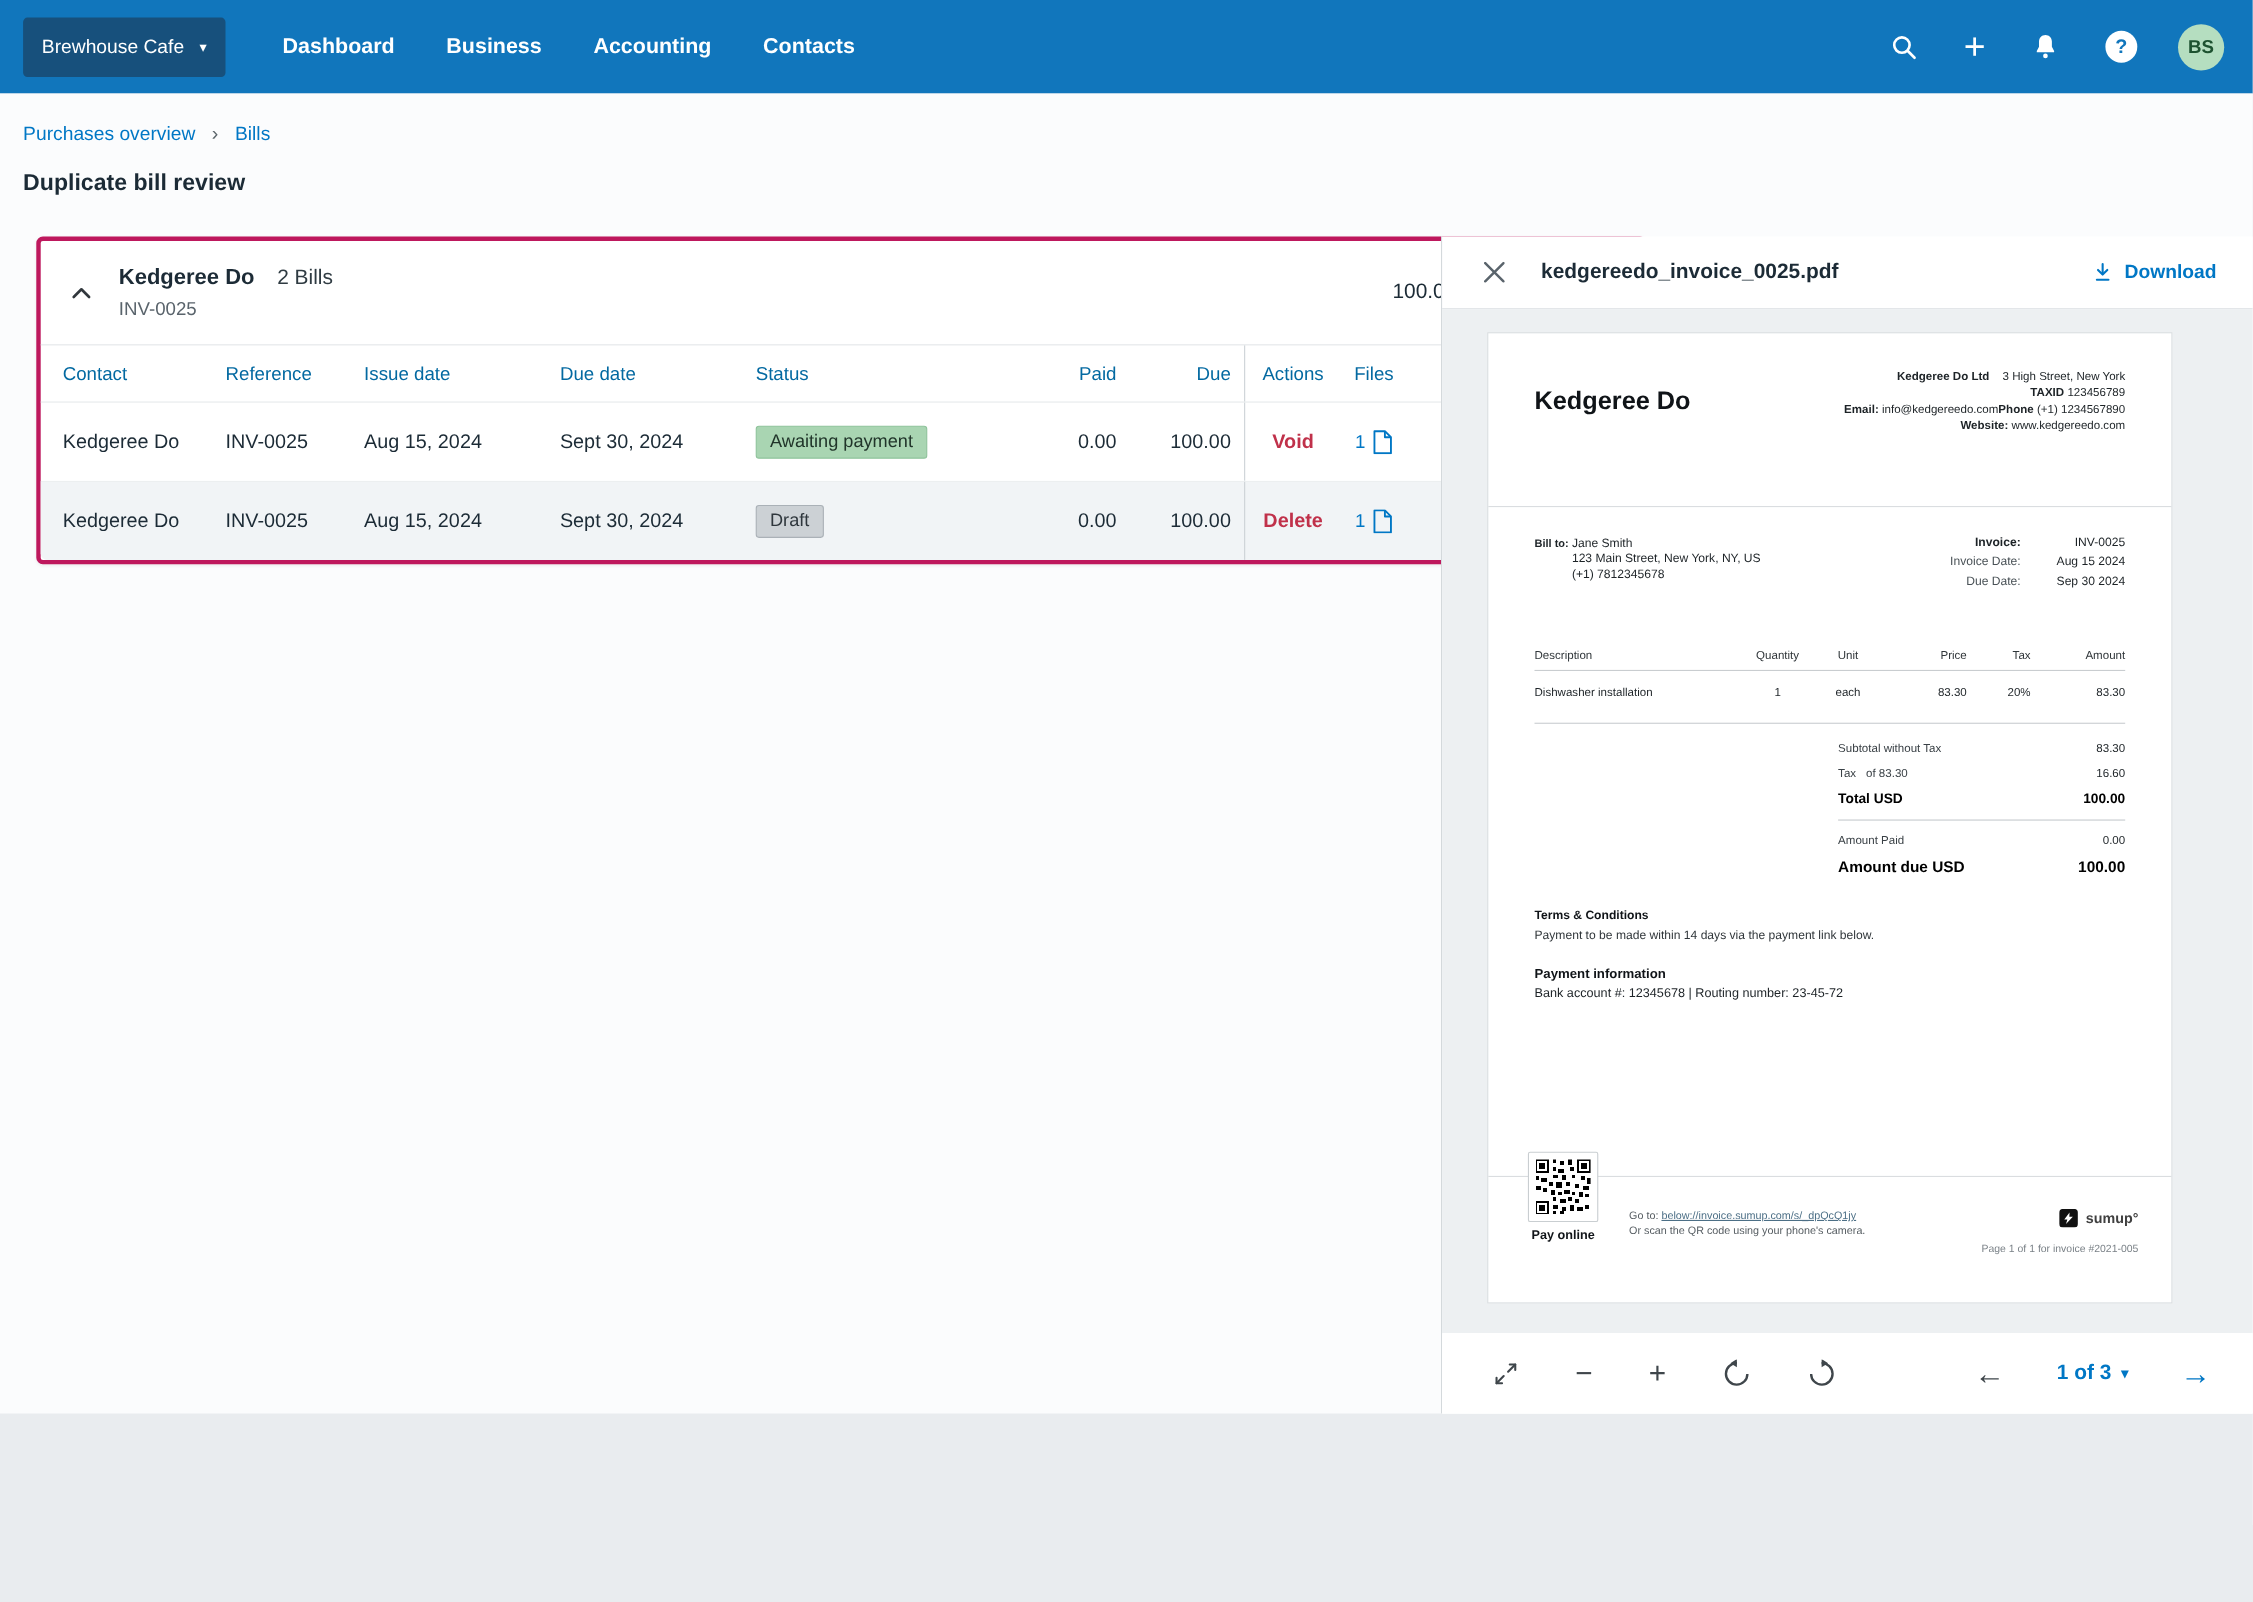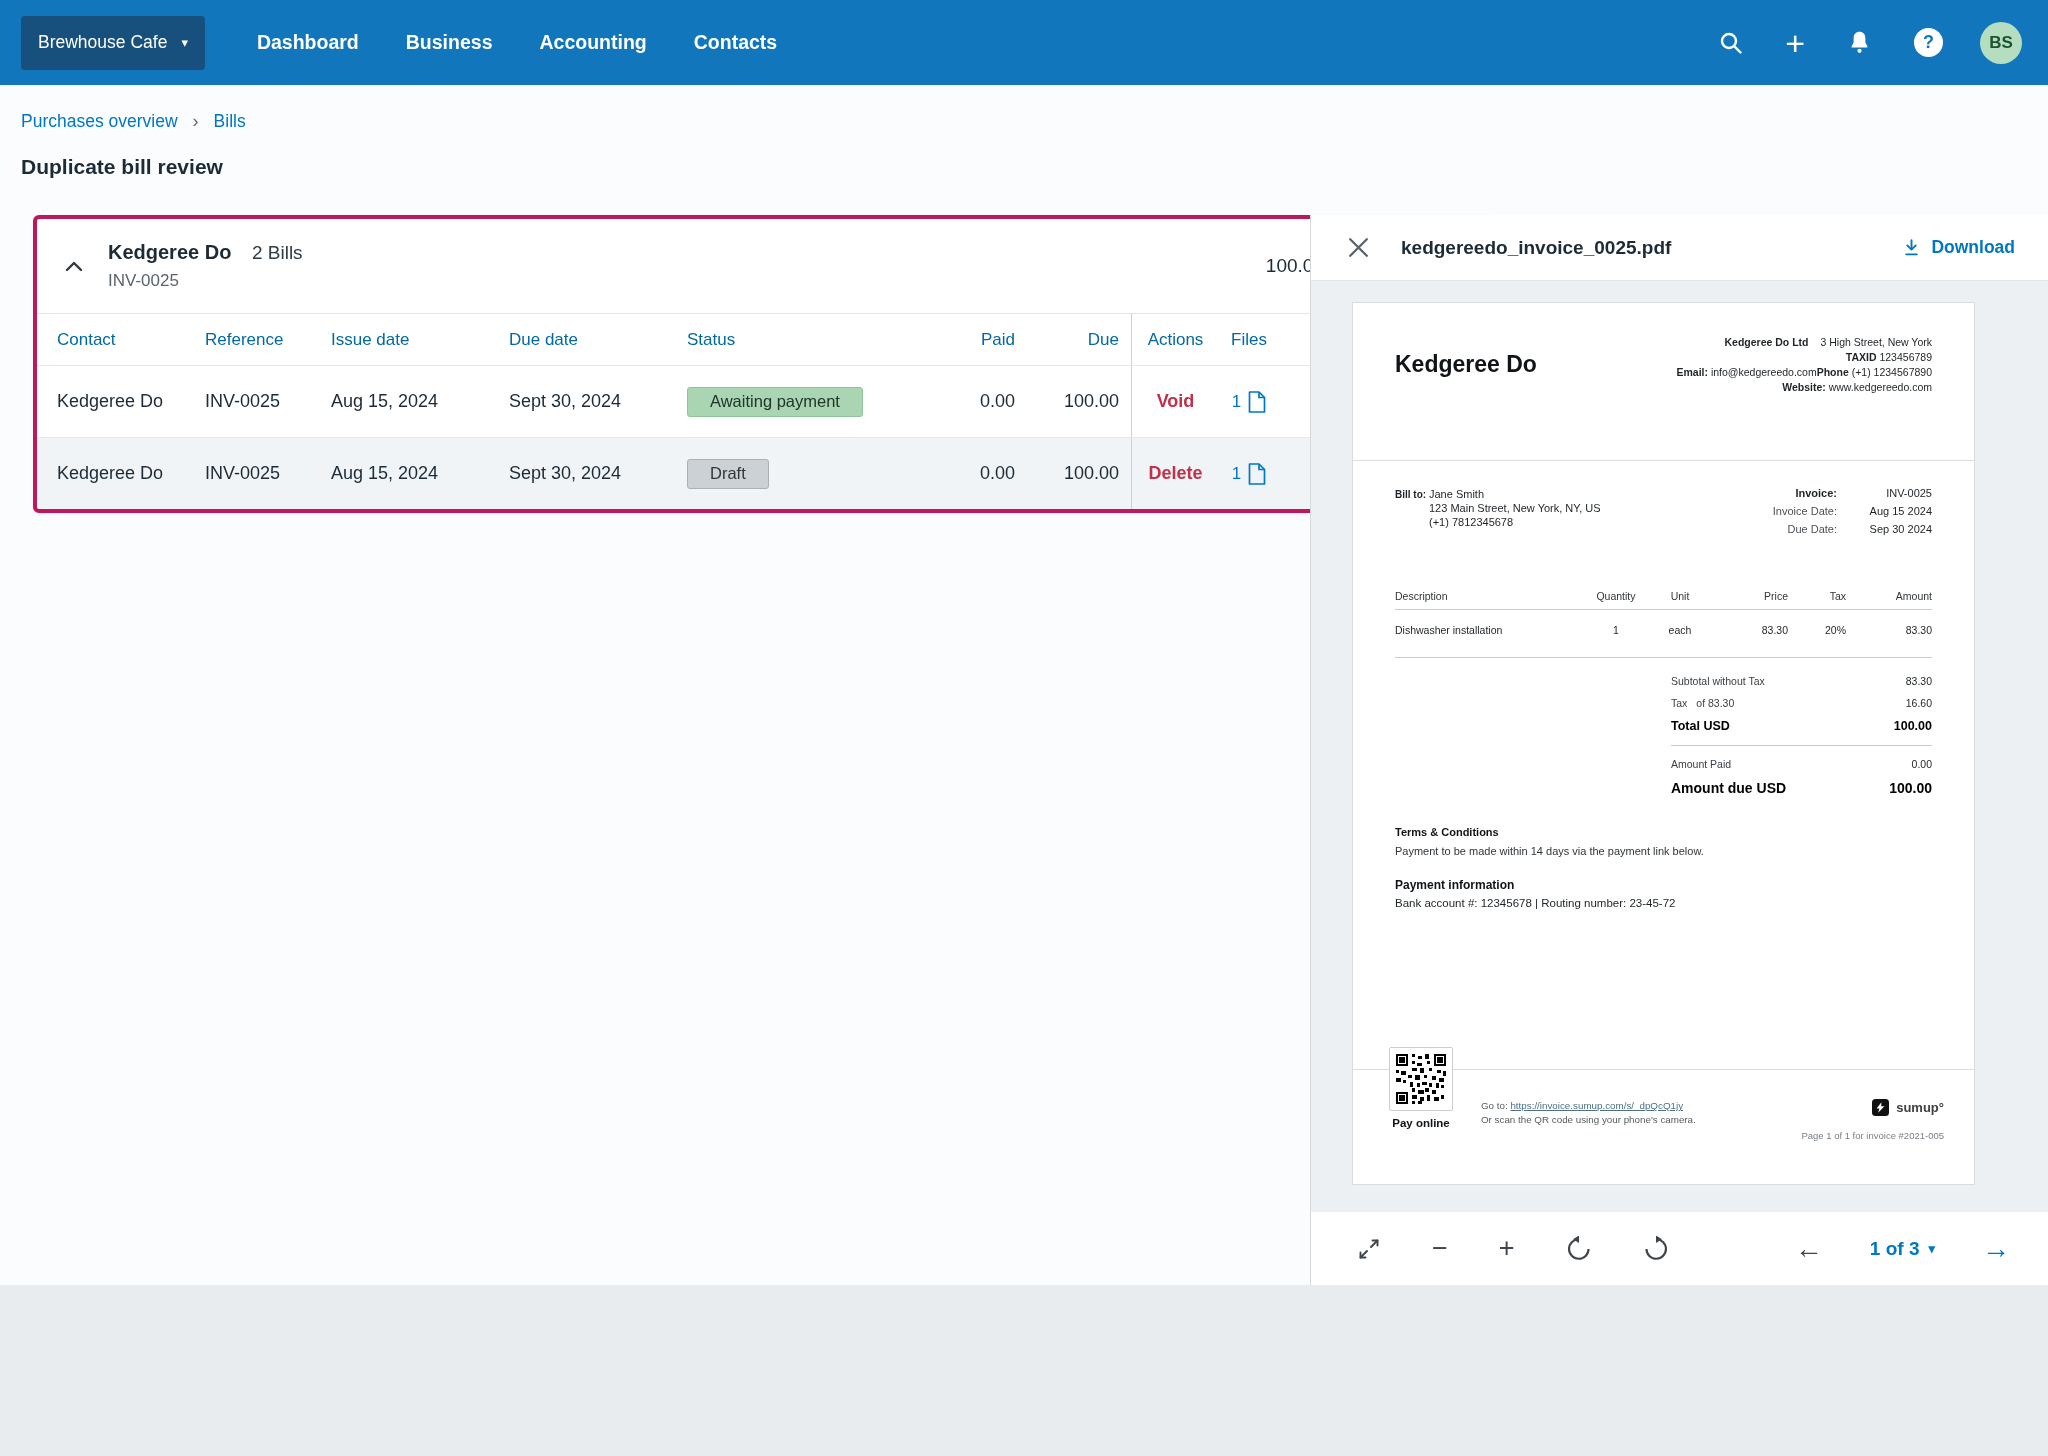--- a/index.html
+++ b/index.html
@@ -70,21 +70,21 @@
   }
   .t-head { height:52px; color:#0369a1; font-size:17px; border-top:1px solid #e3e6e9; }
   .t-row { height:72px; font-size:18px; color:#1c2b36; border-top:1px solid #e6e9eb; }
   .t-row.alt { background:#f1f4f6; border-bottom-left-radius:6px; border-bottom-right-radius:6px; }
   .cell-contact { padding-left:20px; }
   .num { text-align:right; }
   .cell-paid { padding-right:4px; }
   .cell-due  { padding-right:12px; }
   .cell-actions { border-left:1px solid #ccd2d6; height:100%; display:flex; align-items:center; justify-content:center; }
   .cell-files { display:flex; align-items:center; justify-content:center; gap:7px; height:100%; }
-  .badge { display:inline-block; font-size:16.5px; padding:4px 22px 5px; border-radius:3px; }
+  .badge { display:inline-block; font-size:16.5px; padding:4px 12px 5px; border-radius:3px; }
   .badge-green { background:#a9d5b2; border:1px solid #8fc39b; color:#21352a; }
   .badge-gray  { background:#ccd1d5; border:1px solid #aab1b7; color:#2f373d; }
   .action-link { color:#c0314a; font-weight:700; font-size:18px; background:none; border:none; font-family:inherit; cursor:pointer; }
   .files-count { color:#0077c5; font-size:17px; }
 
   
   .preview-panel {
     position:absolute; top:215px; left:1310px; width:738px; height:1070px;
     background:#fff; border-left:1px solid #d4d9dc;
   }
@@ -439,21 +439,21 @@
               <rect x="9" y="27" width="2" height="2"></rect>
                 <rect x="13" y="27" width="2" height="2"></rect>
             </g>
           </svg>
         </div>
         <div class="pay-online">Pay online</div>
 
         <div class="goto-block">
           <div>
             <span>Go to:</span>
-            <a class="goto-link">https://invoice.sumup.com/s/_dpQcQ1jy</a>
+            <a class="goto-link">below://invoice.sumup.com/s/_dpQcQ1jy</a>
           </div>
           <div>Or scan the QR code using your phone's camera.</div>
         </div>
 
         <div class="sumup-brand">
           <svg width="17" height="17" viewBox="0 0 17 17">
             <rect width="17" height="17" rx="3.5" fill="#111111"></rect>
             <polygon points="9.4,3.2 4.6,9.6 7.4,9.6 6.2,13.8 12.4,7.2 9.2,7.2" fill="#ffffff"></polygon>
           </svg>
           <span class="sumup-text">sumup°</span>

